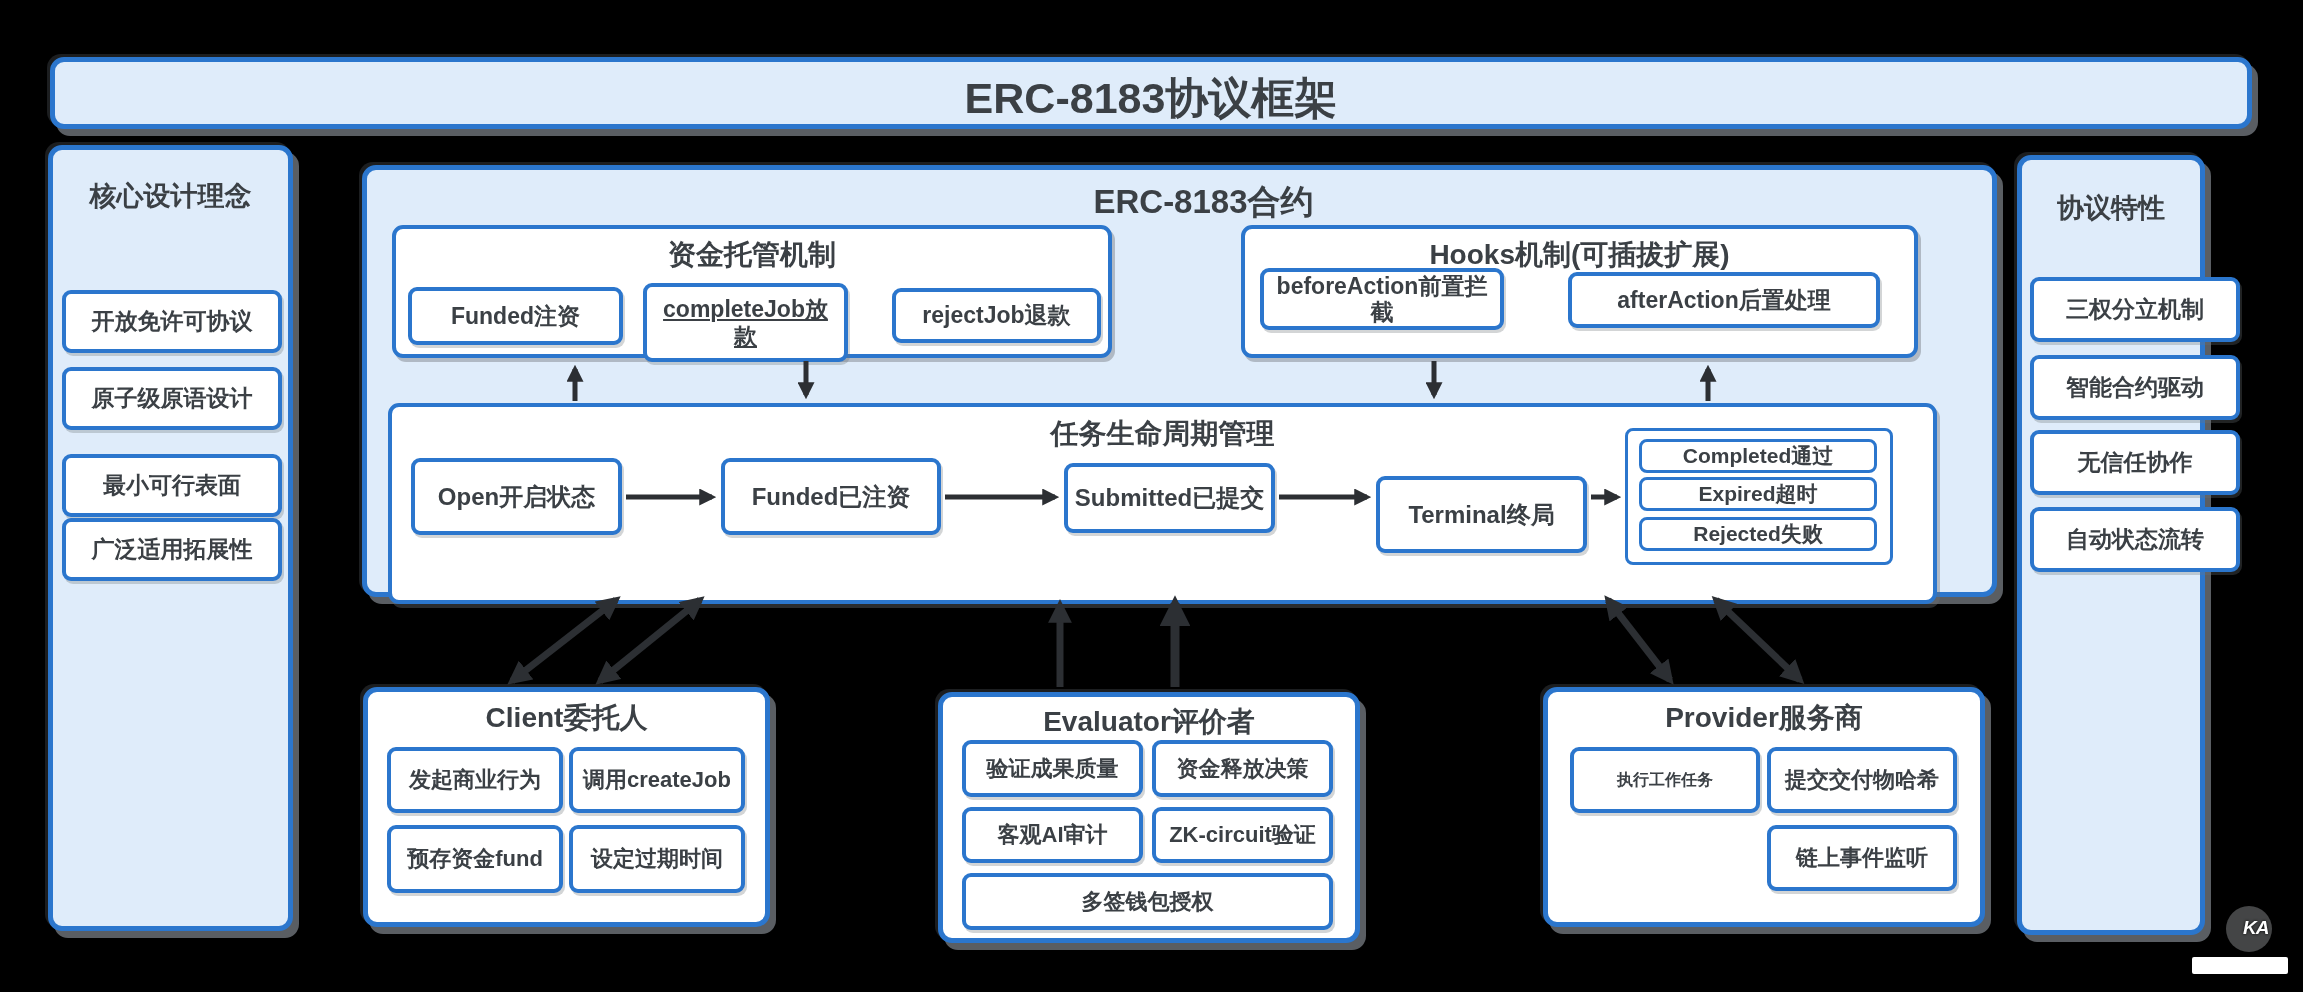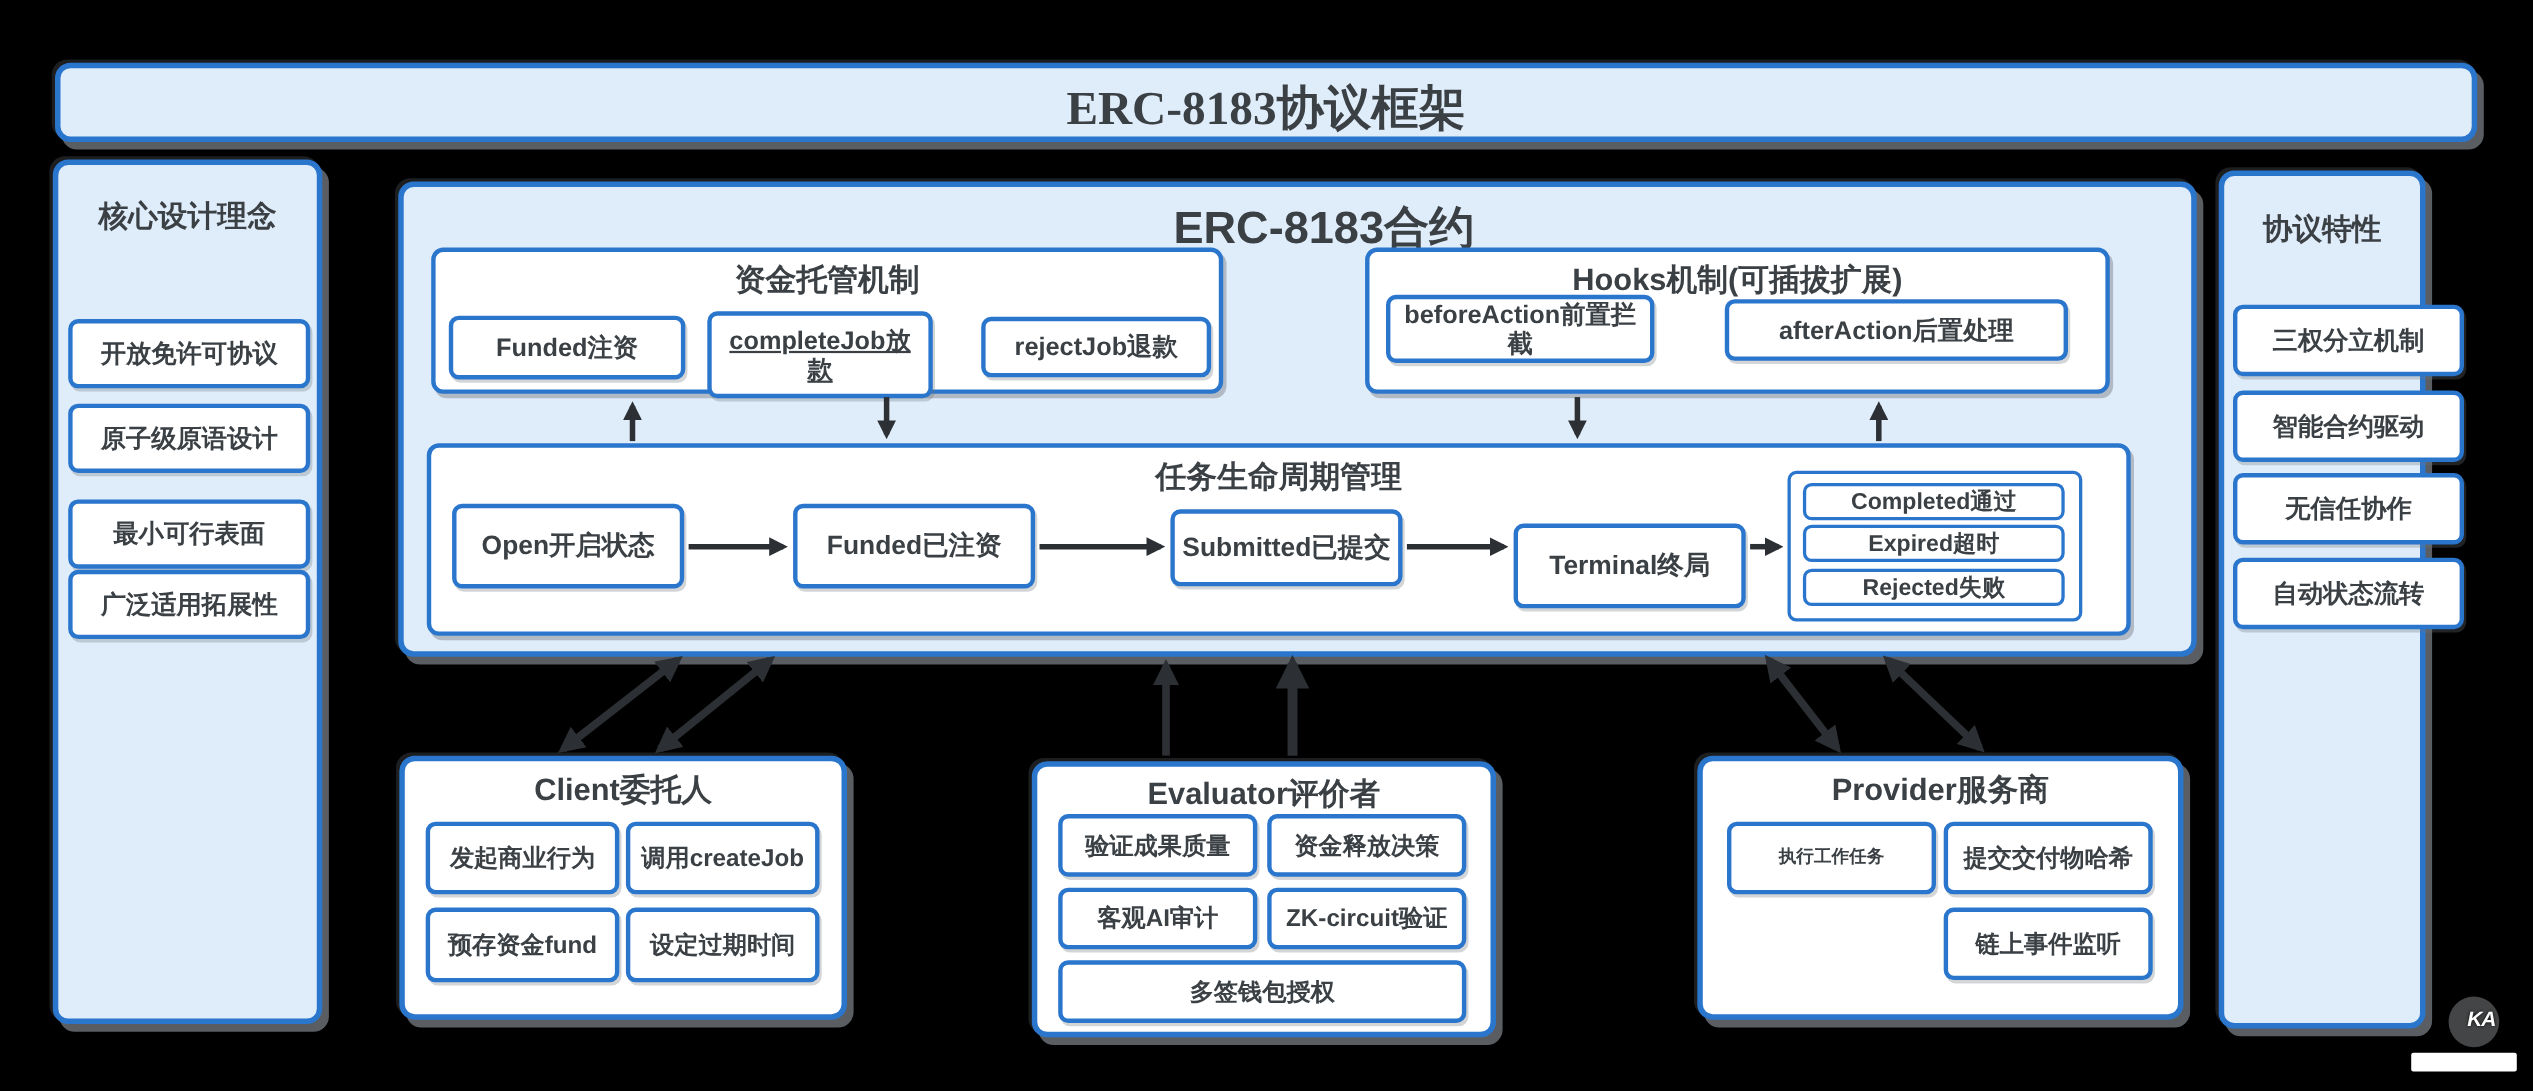--- a/index.html
+++ b/index.html
@@ -36,42 +36,42 @@
     border:4px solid var(--blue);
     border-radius:9px;
     box-shadow:2px 3px 0 rgba(110,115,120,.3);
     box-sizing:border-box;
     display:flex;align-items:center;justify-content:center;
     text-align:center;font-weight:bold;color:var(--ink);
     font-size:23px;line-height:1.15;padding:2px 6px;
   }
   .sec-title{position:absolute;left:0;right:0;text-align:center;font-weight:bold;color:var(--ink);}
   .t42{font-size:43px;}
-  .t30{font-size:41px;padding-left:48px;}
+  .t30{font-size:33px;padding-left:48px;}
   .t28{font-size:28px;}
   .t27{font-size:27px;}
   .outbox{
     position:absolute;background:#fff;border:3px solid var(--blue);border-radius:8px;
     box-sizing:border-box;display:flex;align-items:center;justify-content:center;
     font-weight:bold;font-size:21px;color:var(--ink);
   }
   svg.arrows{position:absolute;left:0;top:0;pointer-events:none;}
   .wm-circle{position:absolute;left:2226px;top:906px;width:46px;height:46px;border-radius:50%;
     background:rgba(150,152,155,.45);}
   .wm-badge{position:absolute;left:2243px;top:917px;color:#fff;font-weight:bold;font-style:italic;
     font-size:19px;letter-spacing:-1px;text-shadow:0 0 3px #000;}
   .wm-bar{position:absolute;left:2192px;top:957px;width:96px;height:17px;background:#fff;border-radius:2px;}
 </style>
 </head>
 <body>
 
 <div class="stage">
 
   <div class="panel" style="left:50px;top:57px;width:2202px;height:72px;">
-    <div class="sec-title t42" style="top:8px;font-family:Liberation Serif, serif;">ERC-8183协议框架</div>
+    <div class="sec-title t42" style="top:8px;">ERC-8183协议框架</div>
   </div>
 
   <div class="panel" style="left:48px;top:145px;width:245px;height:786px;">
     <div class="sec-title t27" style="top:28px;">核心设计理念</div>
     <div class="leaf" style="left:9px;top:140px;width:220px;height:63px;">开放免许可协议</div>
     <div class="leaf" style="left:9px;top:217px;width:220px;height:63px;">原子级原语设计</div>
     <div class="leaf" style="left:9px;top:292px;width:220px;height:63px;margin-top:12px;">最小可行表面</div>
     <div class="leaf" style="left:9px;top:368px;width:220px;height:63px;">广泛适用拓展性</div>
   </div>
 
@@ -92,21 +92,21 @@
       <div class="leaf" style="left:247px;top:54px;width:205px;height:79px;text-decoration:underline;">completeJob放款</div>
       <div class="leaf" style="left:496px;top:59px;width:209px;height:55px;">rejectJob退款</div>
     </div>
 
     <div class="whitebox" style="left:874px;top:55px;width:677px;height:133px;">
       <div class="sec-title t28" style="top:7px;">Hooks机制(可插拔扩展)</div>
       <div class="leaf" style="left:15px;top:39px;width:244px;height:62px;">beforeAction前置拦截</div>
       <div class="leaf" style="left:323px;top:43px;width:312px;height:56px;">afterAction后置处理</div>
     </div>
 
-    <div class="whitebox" style="left:21px;top:233px;width:1549px;height:175px;">
+    <div class="whitebox" style="left:21px;top:233px;width:1549px;height:201px;">
       <div class="sec-title t28" style="top:8px;">任务生命周期管理</div>
       <div class="leaf" style="left:19px;top:51px;width:211px;height:77px;font-size:24px;">Open开启状态</div>
       <div class="leaf" style="left:329px;top:51px;width:220px;height:77px;font-size:24px;">Funded已注资</div>
       <div class="leaf" style="left:672px;top:56px;width:211px;height:70px;font-size:24px;">Submitted已提交</div>
       <div class="leaf" style="left:984px;top:69px;width:211px;height:77px;font-size:24px;">Terminal终局</div>
 
       <div class="outbox" style="left:1233px;top:21px;width:268px;height:137px;background:#fff;"></div>
       <div class="outbox" style="left:1247px;top:32px;width:238px;height:34px;">Completed通过</div>
       <div class="outbox" style="left:1247px;top:70px;width:238px;height:34px;">Expired超时</div>
       <div class="outbox" style="left:1247px;top:110px;width:238px;height:34px;">Rejected失败</div>

